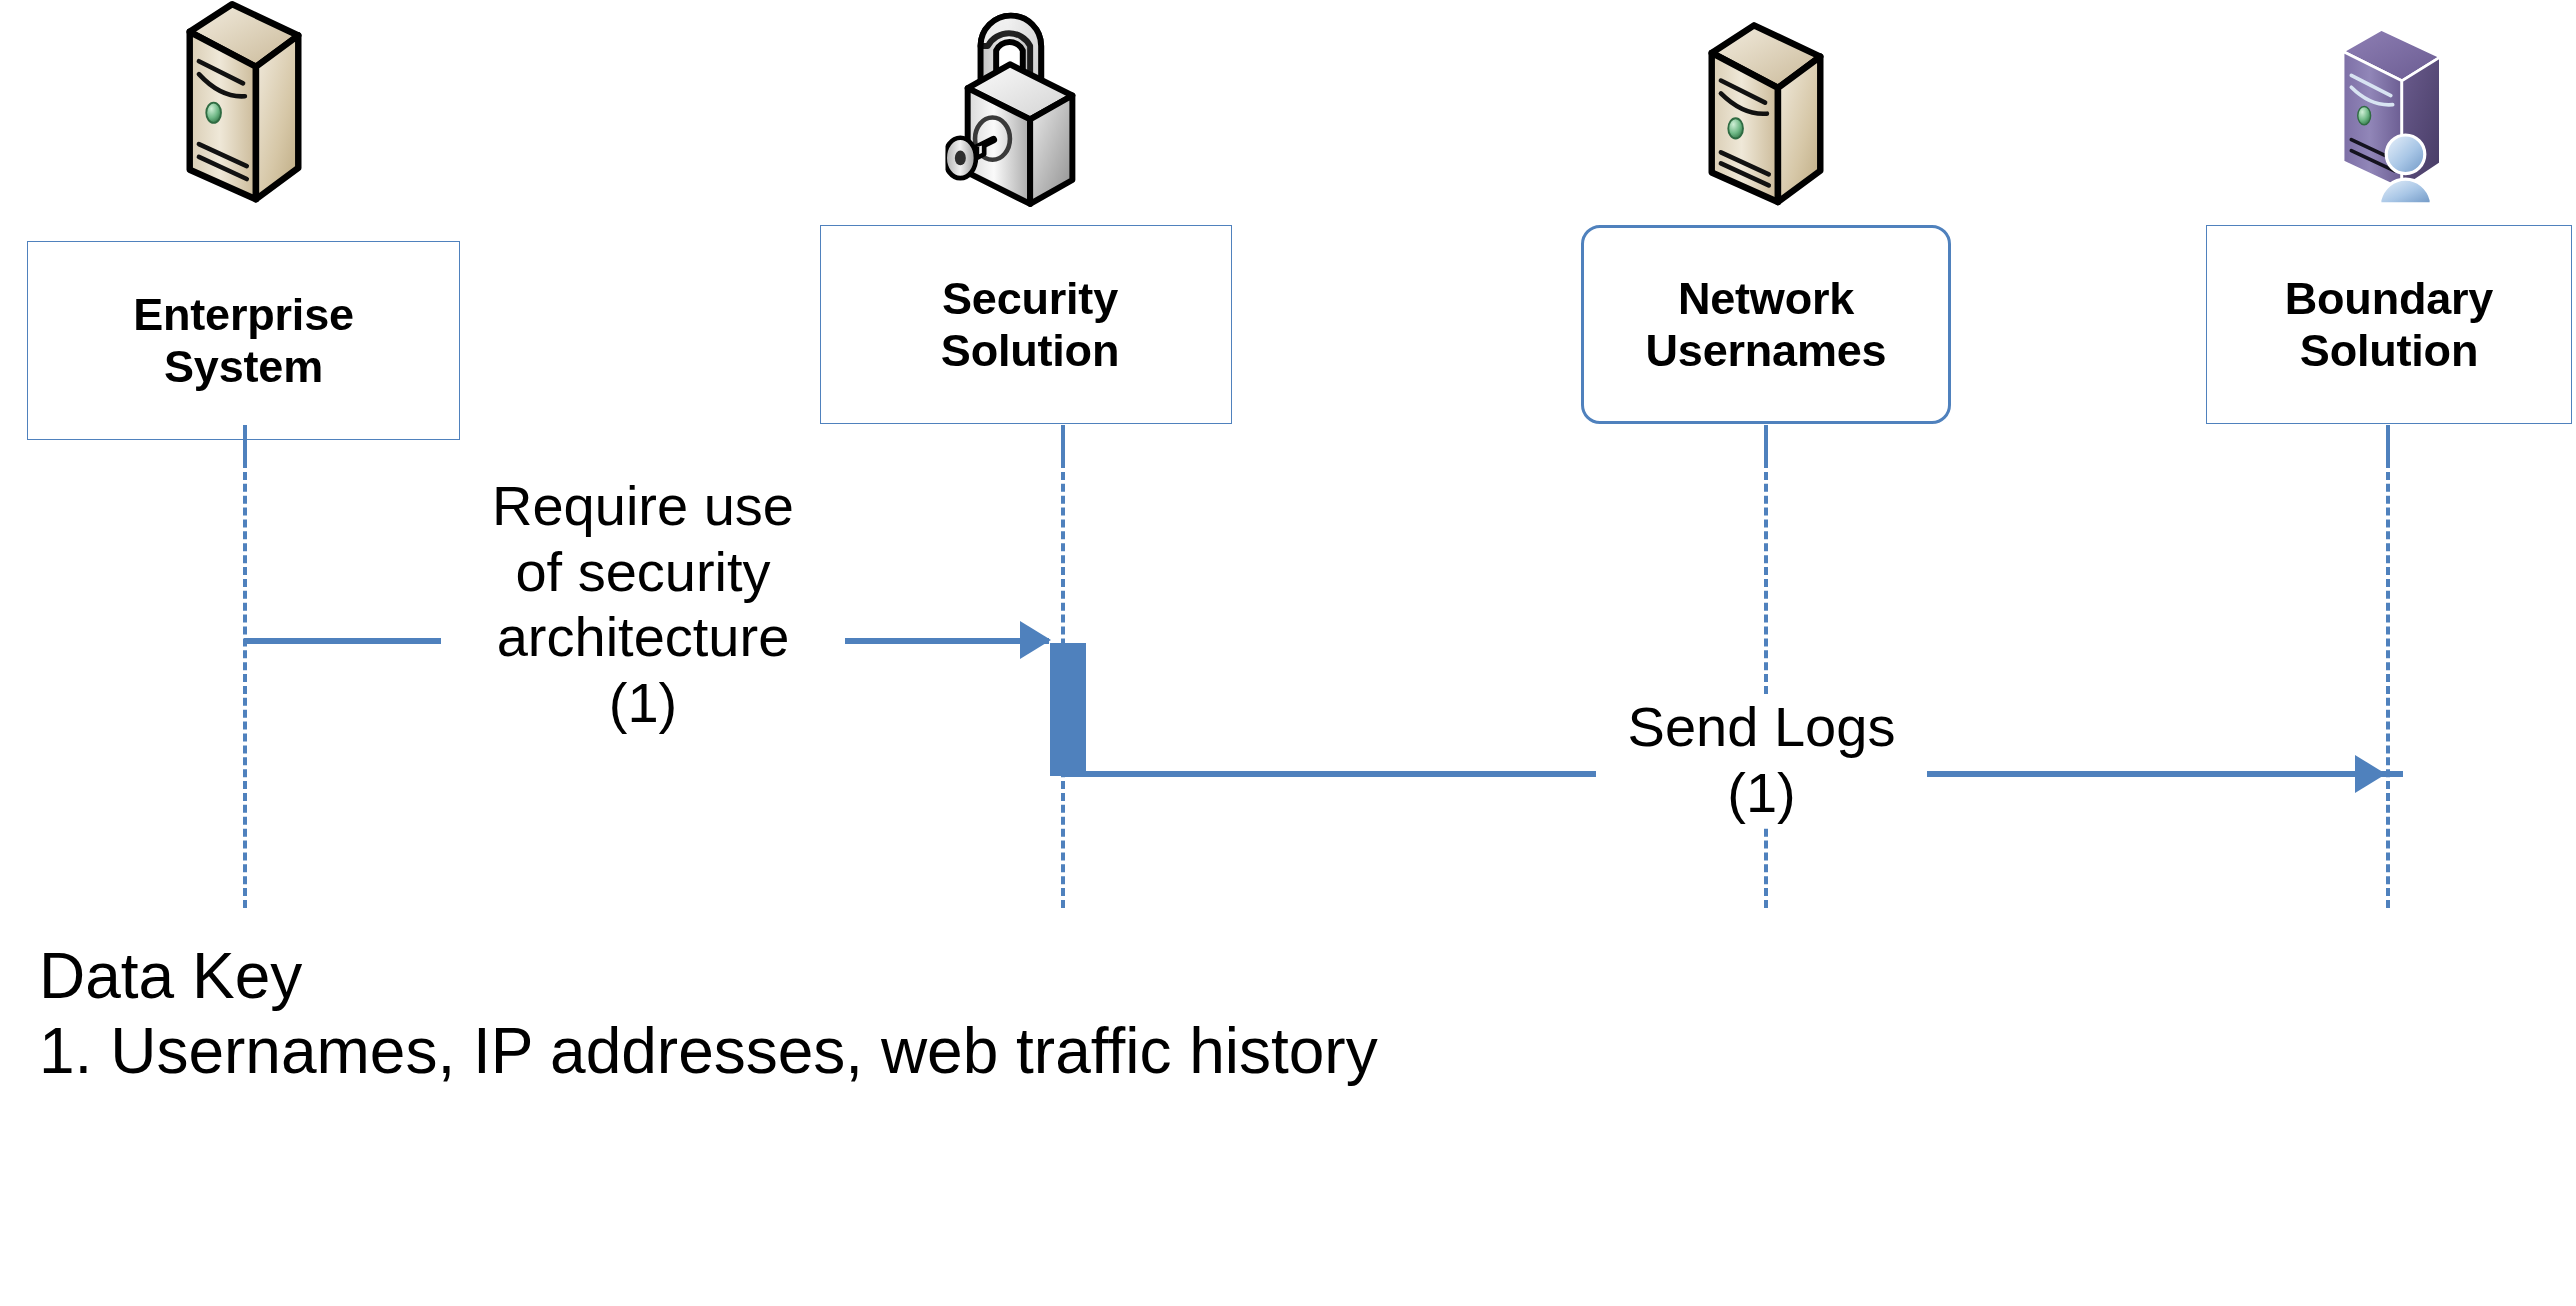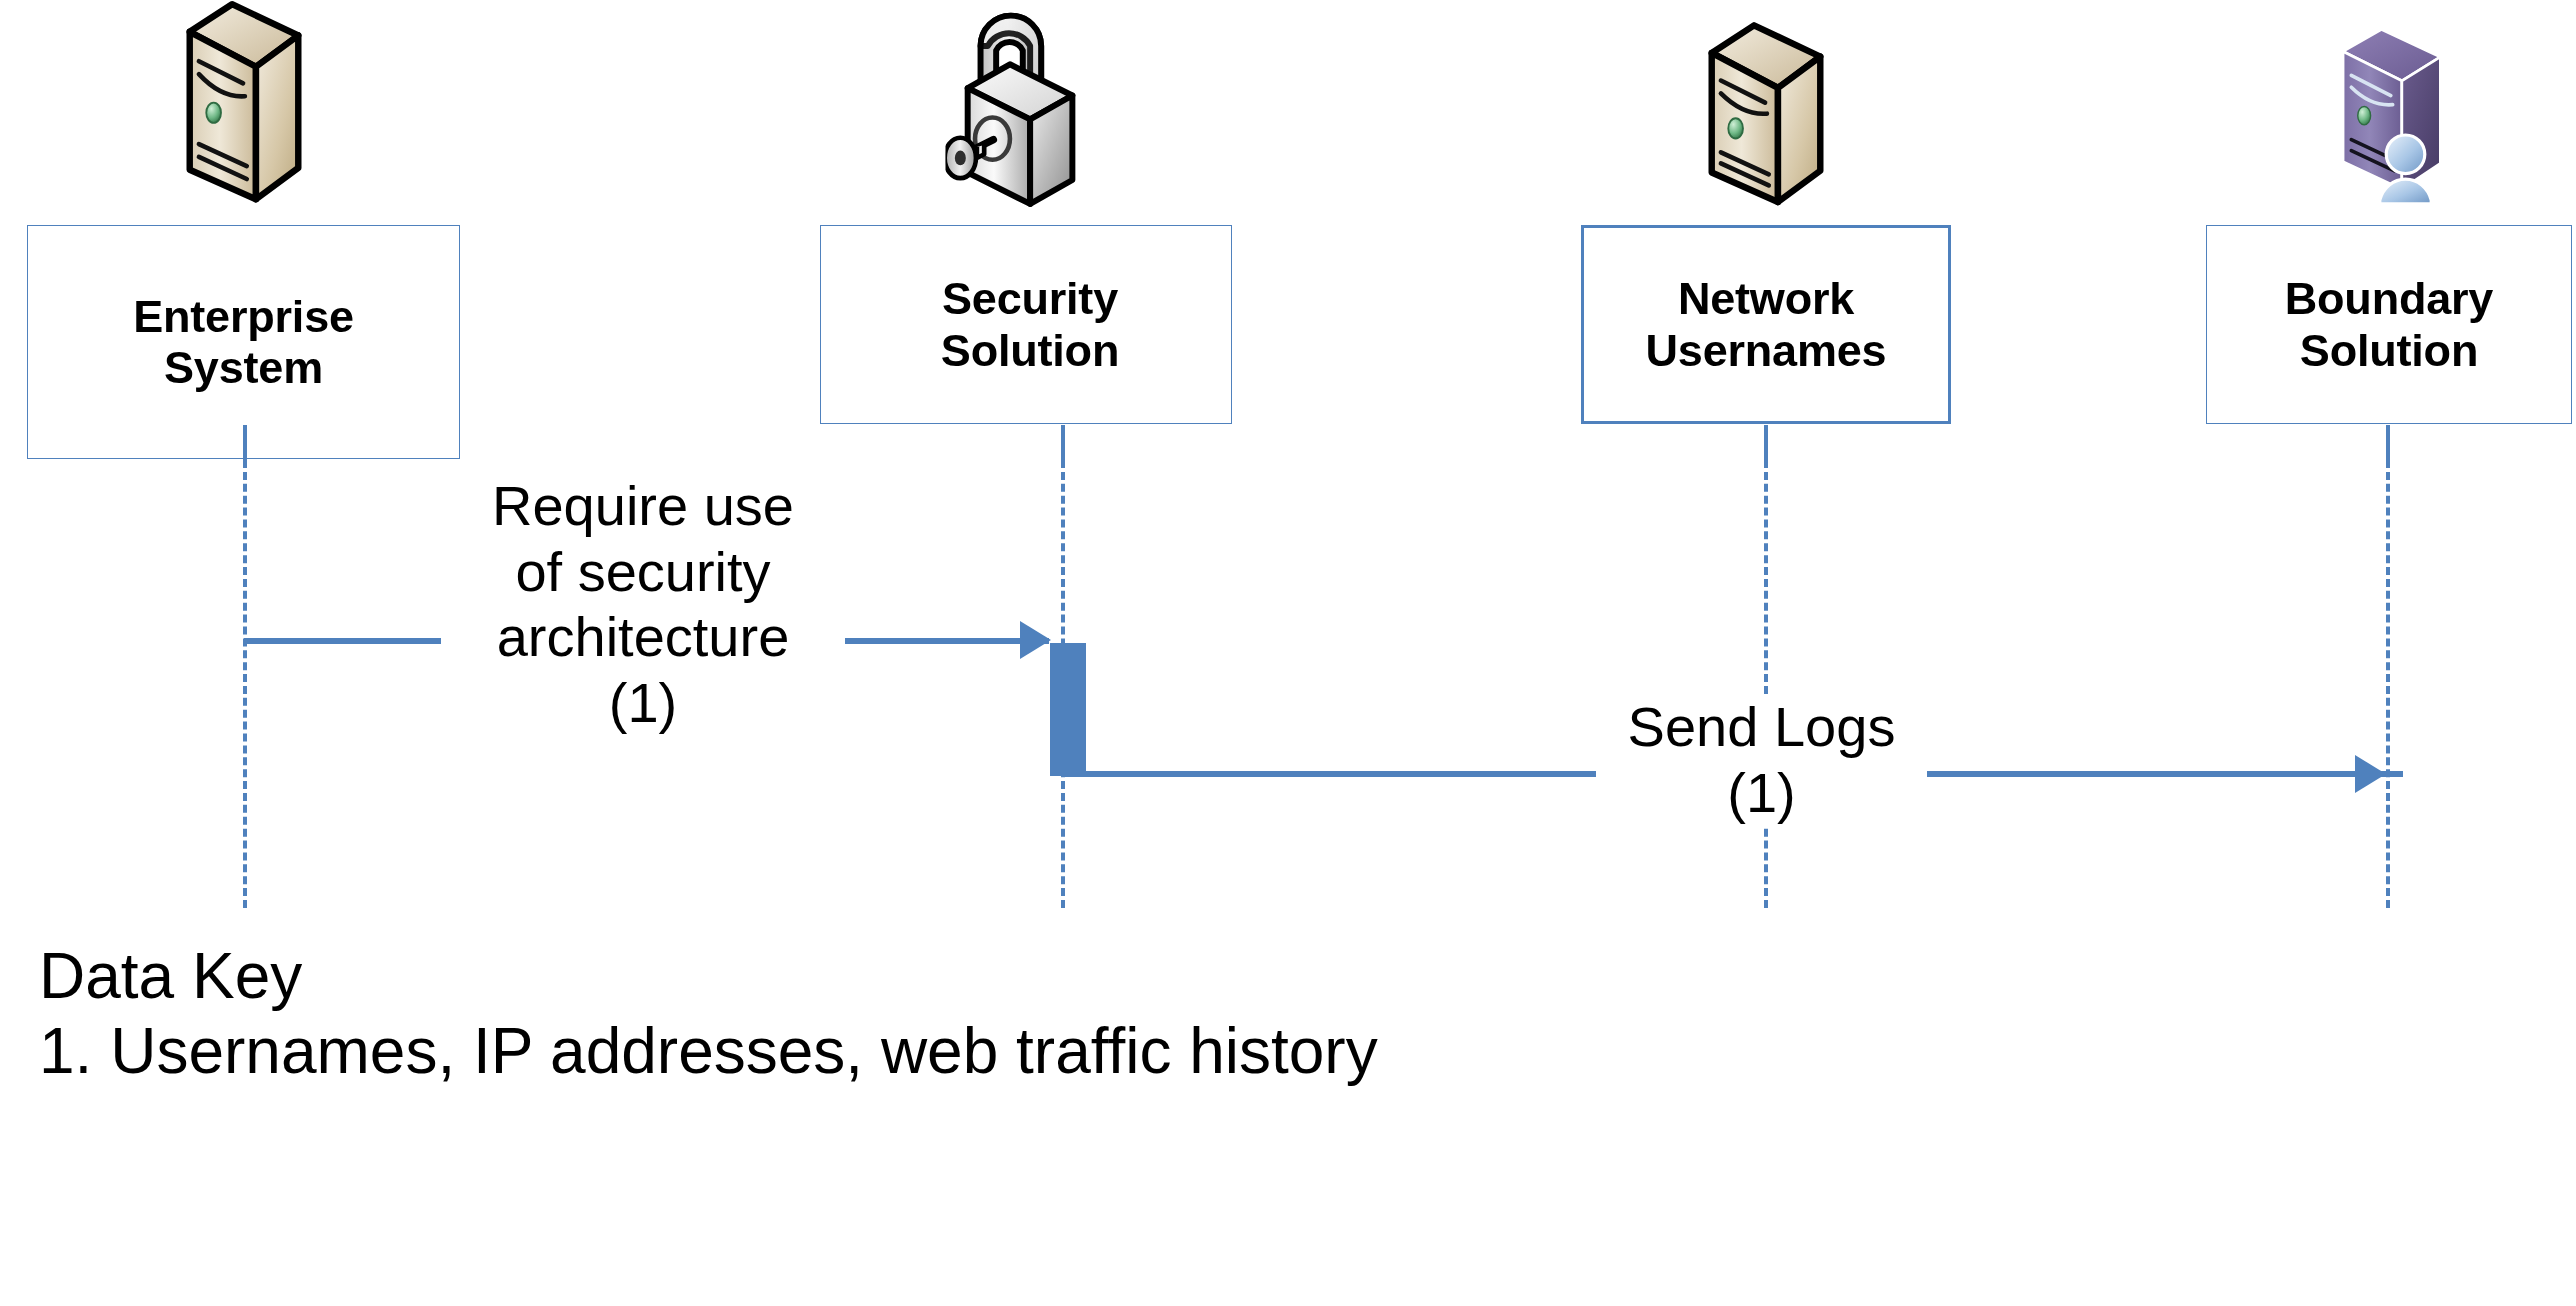--- a/index.html
+++ b/index.html
@@ -141,21 +141,21 @@
         </g>
         <g stroke="#111111" stroke-width="5" fill="none" stroke-linecap="round">
           <path d="M26,72 L74,96"></path>
           <path d="M26,86 Q50,112 76,110"></path>
           <path d="M26,162 L78,186"></path>
           <path d="M26,176 L78,200"></path>
         </g>
         <ellipse cx="42" cy="128" rx="8" ry="11" fill="url(#svr1led)" stroke="#2F6B42" stroke-width="2"></ellipse>
       </svg>
     </div>
-    <div class="participant-box" style="width:433px; height:234px;">
+    <div class="participant-box" style="width:433px; height:199px;margin-top:16px;">
       <div class="participant-name">Enterprise</div>
       <div class="participant-name">System</div>
     </div>
   </div>
 
   <div class="participant" style="left:820px; top:225px; width:412px; height:199px;">
     <div class="participant-icon">
       <svg width="161" height="225" viewBox="0 0 175 245" xmlns="http://www.w3.org/2000/svg">
         <defs>
           <linearGradient id="lckShFace" x1="0" y1="0" x2="1" y2="0">
@@ -243,21 +243,21 @@
         </g>
         <g stroke="#111111" stroke-width="5" fill="none" stroke-linecap="round">
           <path d="M26,68 L74,92"></path>
           <path d="M26,82 Q50,106 76,104"></path>
           <path d="M26,146 L78,170"></path>
           <path d="M26,158 L78,182"></path>
         </g>
         <ellipse cx="42" cy="120" rx="8" ry="11" fill="url(#svr2led)" stroke="#2F6B42" stroke-width="2"></ellipse>
       </svg>
     </div>
-    <div class="participant-box thick" style="width:370px; height:199px;">
+    <div class="participant-box thick" style="width:370px; height:199px;border-radius:19px;">
       <div class="participant-name">Network</div>
       <div class="participant-name">Usernames</div>
     </div>
   </div>
 
   <div class="participant" style="left:2206px; top:225px; width:366px; height:199px;">
     <div class="participant-icon" style="transform:translateX(calc(-50% + 11px));">
       <svg width="147" height="225" viewBox="0 0 160 245" xmlns="http://www.w3.org/2000/svg">
         <defs>
           <linearGradient id="svr3top" x1="0" y1="0" x2="1" y2="1">

